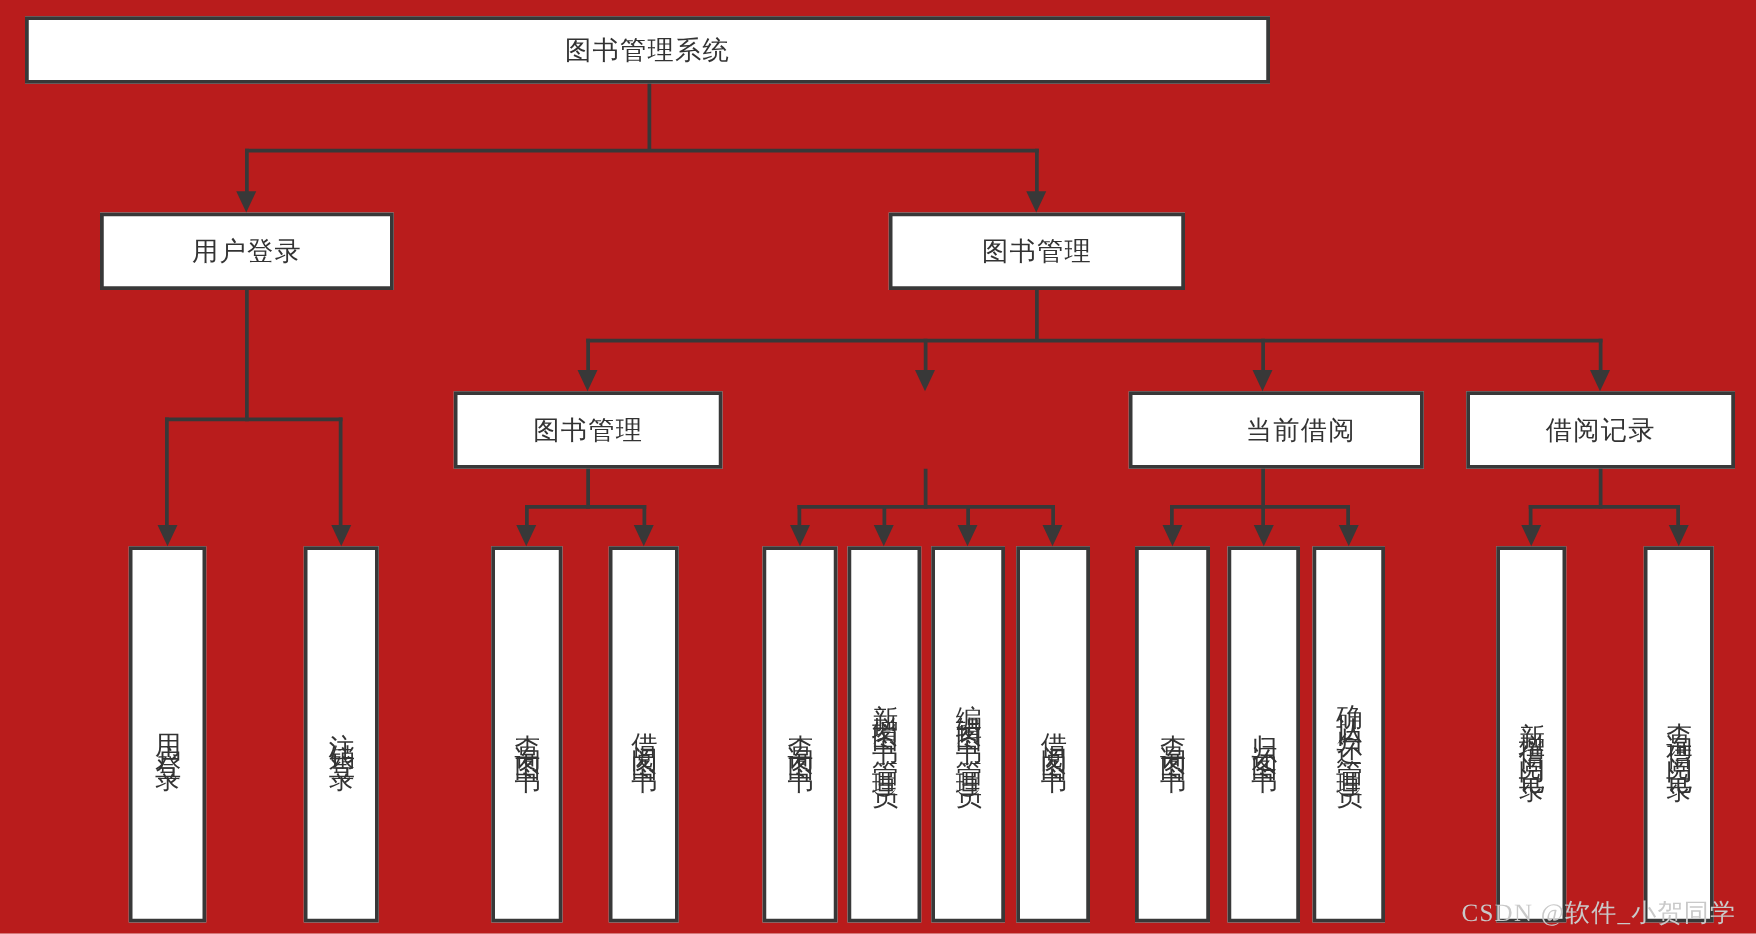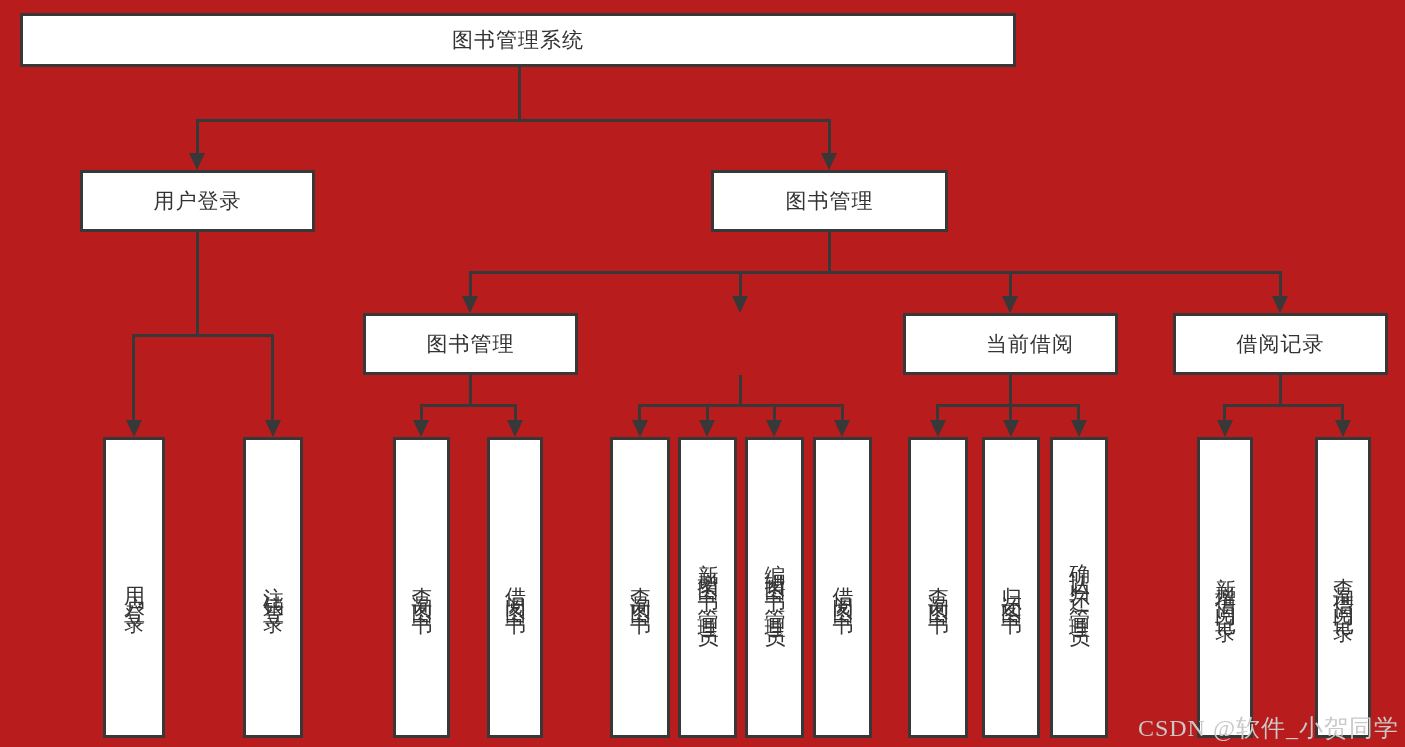--- a/index.html
+++ b/index.html
@@ -18,21 +18,21 @@
   }
   .vline,.hline{position:absolute;background:#383838;}
   .vline{width:3px;}
   .hline{height:3px;}
   .arrow{
     position:absolute;width:0;height:0;
     border-left:8px solid transparent;border-right:8px solid transparent;
     border-top:17px solid #383838;
   }
   .watermark{
-    position:absolute;right:6px;bottom:3px;font-size:24px;color:#c9c9c9;
+    position:absolute;right:16px;bottom:3px;font-size:20px;color:#c9c9c9;
     letter-spacing:1px;white-space:nowrap;
   }
 </style>
 </head>
 <body>
 
 <div class="canvas">
 
   <div class="node" style="left:20px;top:13px;width:996px;height:54px;">
     <span class="lbl">图书管理系统</span>
@@ -41,21 +41,21 @@
   <div class="node" style="left:80px;top:170px;width:235px;height:62px;">
     <span class="lbl">用户登录</span>
   </div>
   <div class="node" style="left:711px;top:170px;width:237px;height:62px;">
     <span class="lbl">图书管理</span>
   </div>
 
   <div class="node" style="left:363px;top:313px;width:215px;height:62px;">
     <span class="lbl">图书管理</span>
   </div>
-  <div class="node" style="left:903px;top:313px;width:215px;height:62px;padding-left:39px;">
+  <div class="node" style="left:903px;top:313px;width:236px;height:62px;padding-left:39px;">
     <span class="lbl">当前借阅</span>
   </div>
   <div class="node" style="left:1173px;top:313px;width:215px;height:62px;">
     <span class="lbl">借阅记录</span>
   </div>
 
   <div class="node leaf" style="left:103px;top:437px;width:62px;height:301px;">
     <span class="lbl">用户登录</span>
   </div>
   <div class="node leaf" style="left:243px;top:437px;width:60px;height:301px;">

